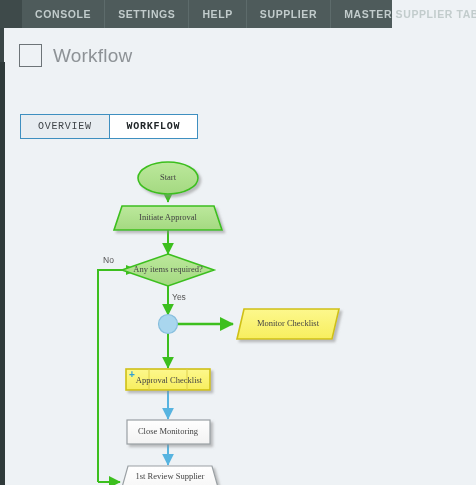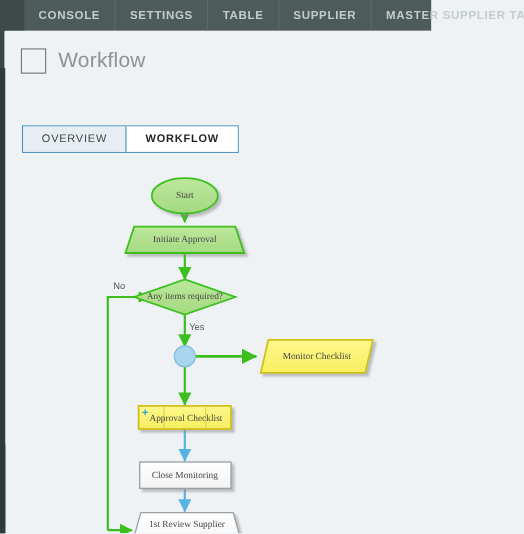--- a/index.html
+++ b/index.html
@@ -102,20 +102,21 @@
 
   
   .tabs {
     position: absolute;
     left: 15px;
     top: 86px;
     display: flex;
     border: 1px solid #3e8fc0;
     box-sizing: border-box;
     background: #e8edf1;
+    font-family: Liberation Mono, monospace;
   }
   .tab {
     font-size: 10px;
     letter-spacing: 0.7px;
     color: #3f4448;
     padding: 6px 17px 6px 17px;
     background: #e8edf1;
     text-align: center;
     cursor: pointer;
     box-sizing: border-box;
@@ -158,21 +159,21 @@
     fill: #2e9fd4;
   }
 </style>
 </head>
 <body>
 
 <div class="navbar">
   <div class="nav-spacer"></div>
   <div class="nav-item">CONSOLE</div>
   <div class="nav-item">SETTINGS</div>
-  <div class="nav-item">TABLE</div>
+  <div class="nav-item">HELP</div>
   <div class="nav-item">SUPPLIER</div>
   <div class="nav-item no-sep">MASTER SUPPLIER TABLE</div>
 </div>
 
 <div class="left-edge"></div>
 <div class="left-edge-lo"></div>
 
 <div class="page">
 
   <div class="title-row">

